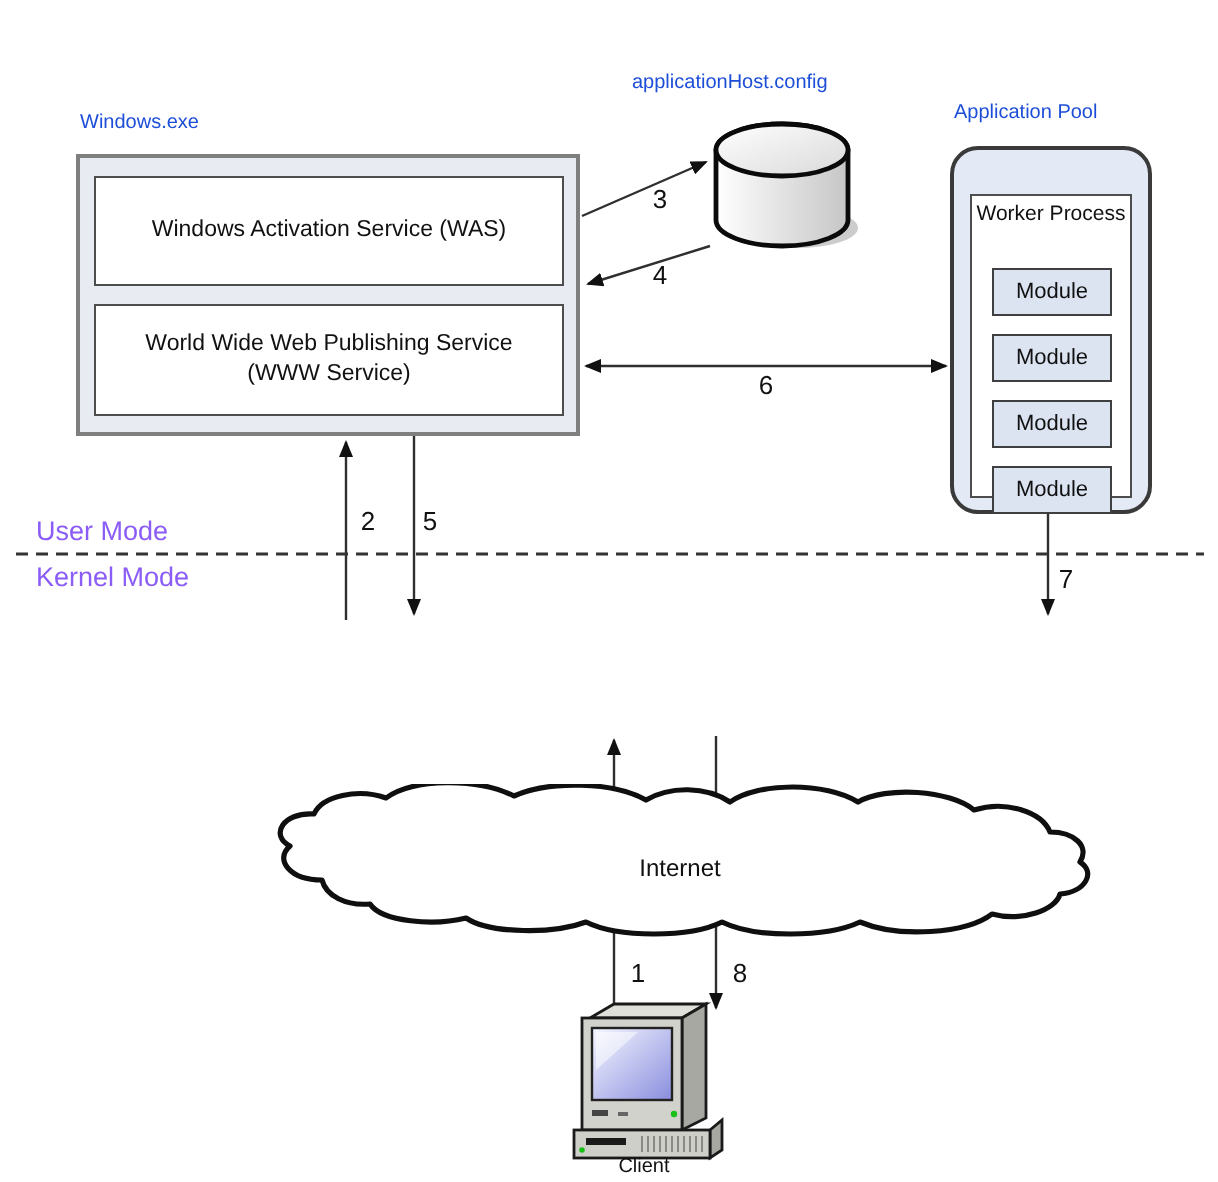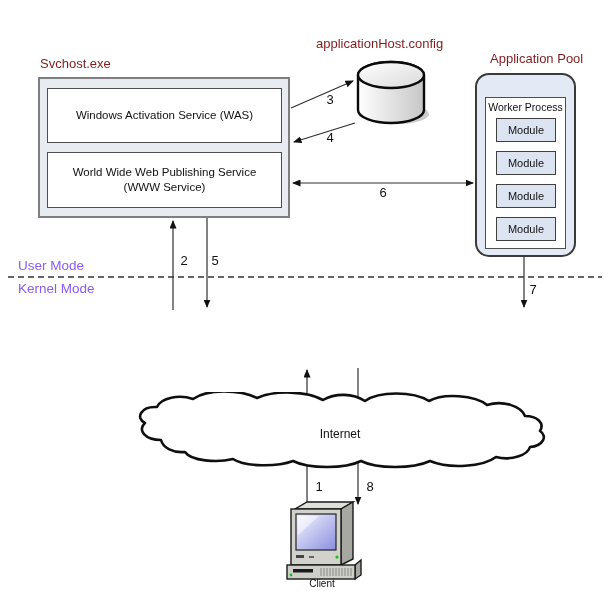--- a/index.html
+++ b/index.html
@@ -7,45 +7,45 @@
     --inner_fill:#ffffff; --inner_border:#4d4d4d;
     --pool_fill:#e3eaf6; --module_fill:#dce4f2;
     --http_fill:#e9eef7; --line_color:#2f2f2f;
   }
   html,body{margin:0;padding:0;background:#ffffff;}
   .canvas{
     position:relative;width:609px;height:591px;overflow:hidden;
     font-family:"Liberation Sans","DejaVu Sans",sans-serif;color:#111;background:#fff;
   }
   .abs{position:absolute;}
-  .title{font-size:13px;color:#7f1d1d;white-space:nowrap;}
+  .title{font-size:10px;color:#1d4ed8;white-space:nowrap;}
   svg.layer{position:absolute;left:0;top:0;pointer-events:none;}
   .connectors{z-index:1;}
   .node{z-index:2;}
 
   .svchost-box{left:38px;top:77px;width:248px;height:137px;background:var(--box_fill);
     border:2px solid var(--box_border);}
   .inner-box{position:absolute;background:var(--inner_fill);border:1px solid var(--inner_border);
     display:flex;flex-direction:column;align-items:center;justify-content:center;
     text-align:center;font-size:11.5px;line-height:1.3;}
   .was-box{left:7px;top:9px;width:233px;height:53px;}
   .www-box{left:7px;top:73px;width:233px;height:54px;}
 
   .svchost-title{left:40px;top:56px;}
   .config-title{left:316px;top:36px;}
-  .pool-title{left:490px;top:51px;}
+  .pool-title{left:477px;top:51px;}
 
   .pool-box{left:475px;top:73px;width:97px;height:180px;background:var(--pool_fill);
     border:2px solid #3a3a3a;border-radius:14px;}
   .w3wp-label{position:absolute;left:9px;top:5px;font-size:10px;margin-top:26px;}
   .worker-box{position:absolute;left:8px;top:22px;width:79px;height:150px;
     background:var(--inner_fill);border:1px solid var(--inner_border);}
   .worker-label{position:absolute;left:0;top:3px;width:100%;text-align:center;font-size:10.5px;}
   .module{position:absolute;left:10px;width:58px;height:22px;background:var(--module_fill);
-    border:1px solid #3f3f3f;display:flex;align-items:center;justify-content:center;font-size:11px;}
+    border:1px solid #3f3f3f;display:flex;align-items:center;justify-content:center;font-size:11px;margin-top:16px;}
   .m0{top:20px;}.m1{top:53px;}.m2{top:86px;}.m3{top:119px;}
 
   .mode-label{font-size:13.5px;color:#8b5cf6;}
   .user-mode{left:18px;top:258px;}
   .kernel-mode{left:18px;top:281px;}
 
   .http-box{left:88px;top:310px;width:486px;height:53px;background:var(--http_fill);
     border:1.5px solid #5a5a5a;display:flex;align-items:center;justify-content:center;font-size:12px;}
 
   .internet-label{left:308px;top:427px;width:64px;text-align:center;font-size:12px;z-index:3;}
@@ -85,21 +85,21 @@
 
     <line x1="355" y1="123" x2="294" y2="142" stroke="#2f2f2f" stroke-width="1.2" marker-end="url(#ah)"></line>
 
     <line x1="293" y1="183" x2="473" y2="183" stroke="#2f2f2f" stroke-width="1.2" marker-start="url(#ah)" marker-end="url(#ah)"></line>
 
     <line x1="524" y1="257" x2="524" y2="307" stroke="#2f2f2f" stroke-width="1.2" marker-end="url(#ah)"></line>
 
     <line x1="8" y1="277" x2="602" y2="277" stroke="#333" stroke-width="1.4" stroke-dasharray="6 4"></line>
   </svg>
 
-  <div class="abs title svchost-title">Svchost.exe</div>
+  <div class="abs title svchost-title">Windows.exe</div>
   <div class="abs node svchost-box">
     <div class="inner-box www-box">
       <span>World Wide Web Publishing Service</span>
       <span>(WWW Service)</span>
     </div>
     <div class="inner-box was-box">
       <span>Windows Activation Service (WAS)</span>
     </div>
   </div>
 

